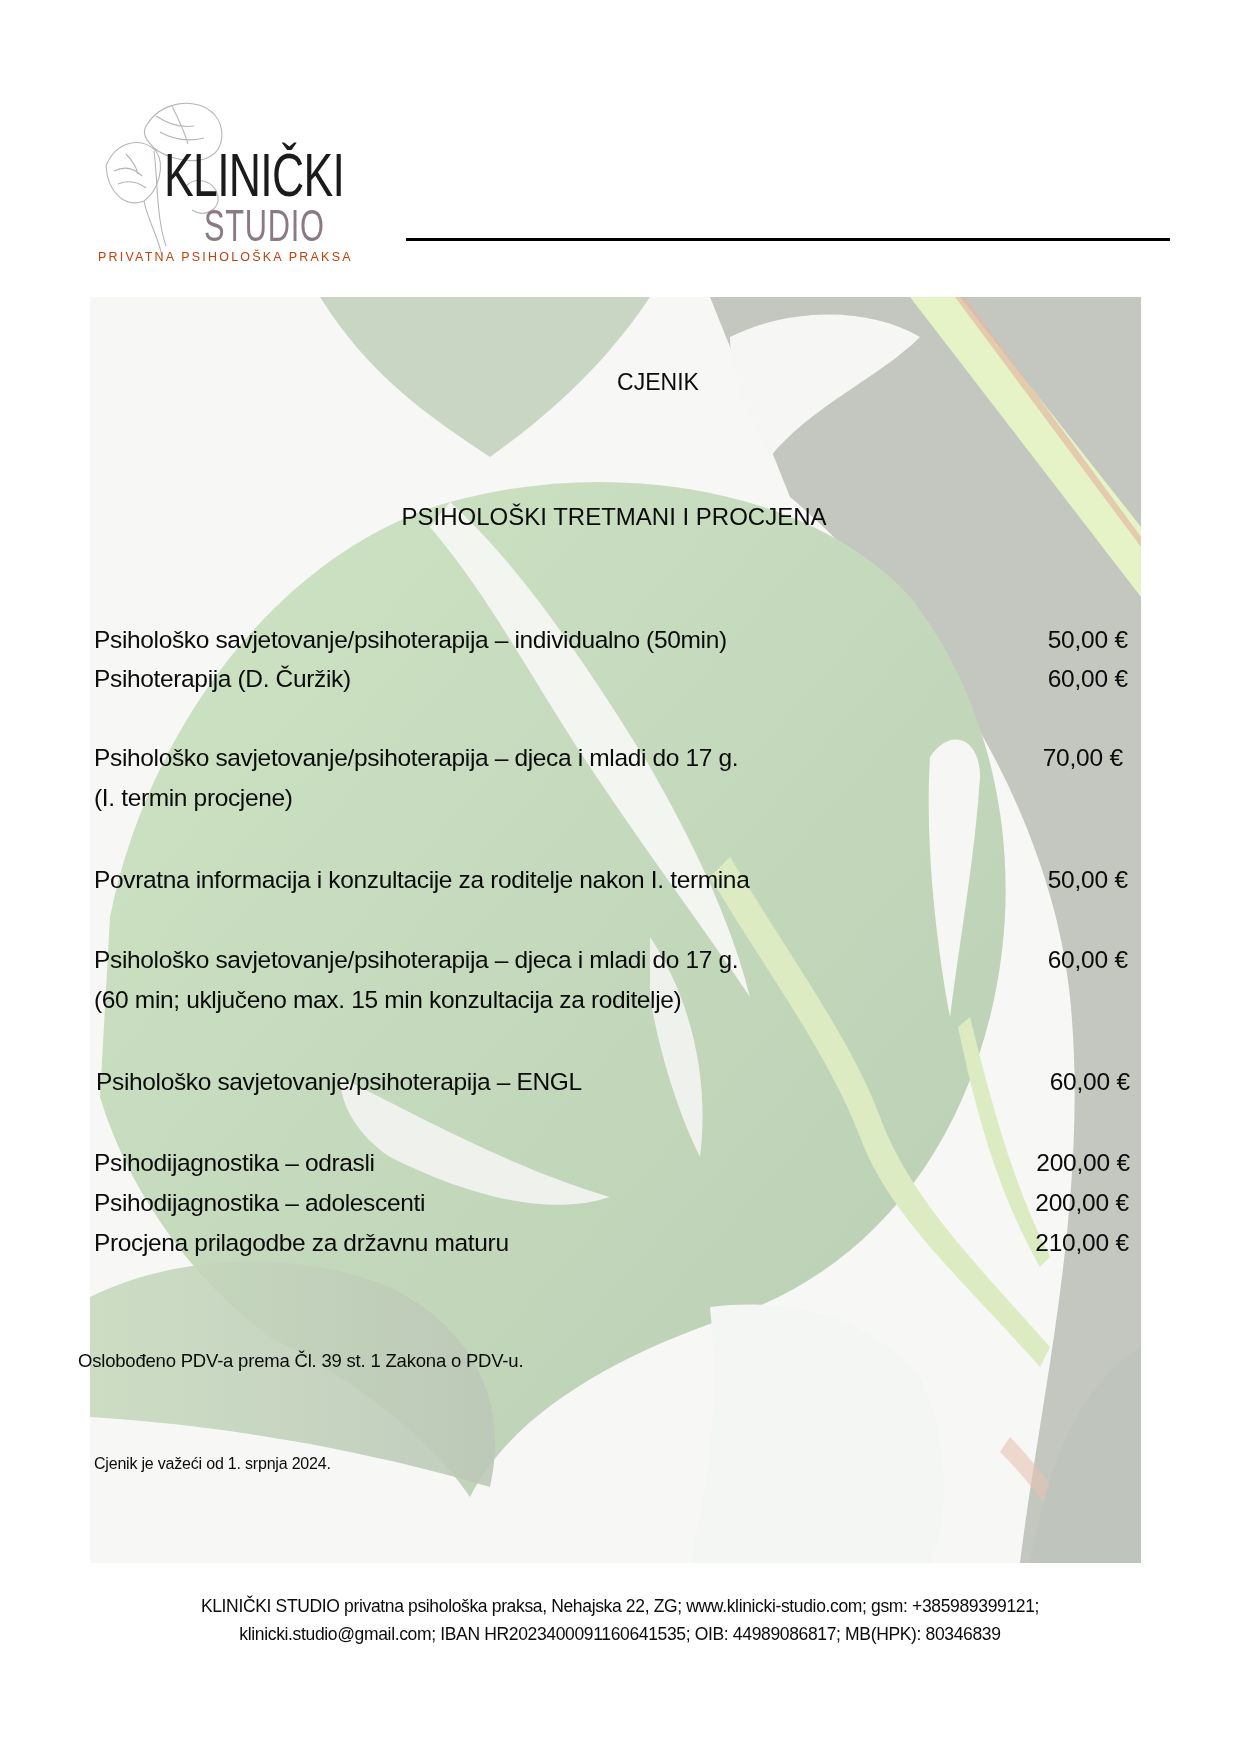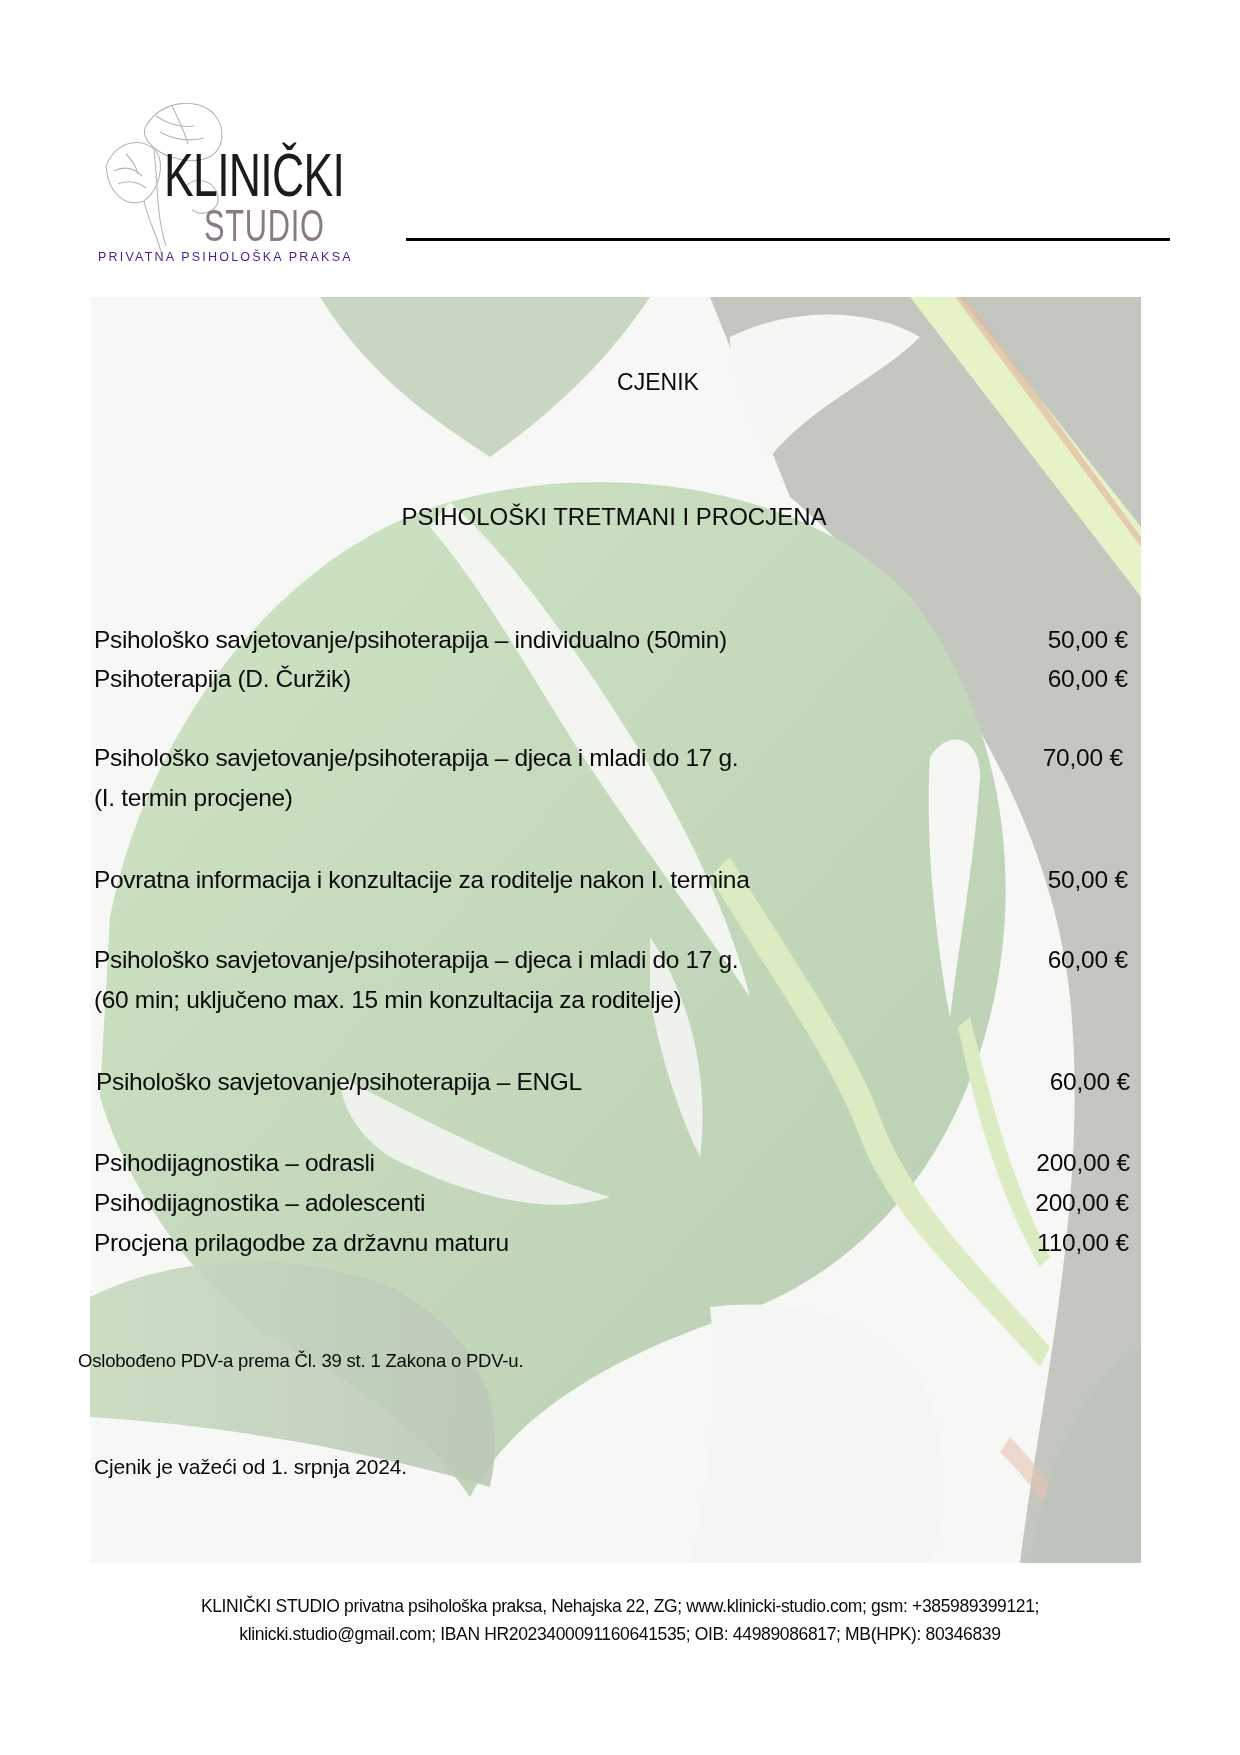--- a/index.html
+++ b/index.html
@@ -15,37 +15,37 @@
   .logo { left: 96px; top: 96px; width: 260px; height: 180px; }
   .logo svg { position: absolute; left: 0; top: 0; }
   .logo-k { position: absolute; left: 68px; top: 48px; font-size: 62px; line-height: 1;
             font-family: "Liberation Sans Narrow", "Liberation Sans", sans-serif;
             font-weight: 300; letter-spacing: -1px; color: #1b1b1b;
             transform: scaleX(0.72); transform-origin: left top; }
   .logo-s { position: absolute; left: 108px; top: 108px; font-size: 44px; line-height: 1;
             color: #8a7a86; letter-spacing: 1px;
             transform: scaleX(0.7); transform-origin: left top; }
   .logo-tag { position: absolute; left: 2px; top: 154px; font-size: 12.5px; letter-spacing: 2.2px;
-              color: #4c1d95; white-space: nowrap; }
+              color: #c2410c; white-space: nowrap; }
 
   .rule { left: 406px; top: 238px; width: 764px; height: 3px; background: #000; }
 
   
   .photo { left: 90px; top: 297px; width: 1051px; height: 1266px; overflow: hidden; background: #f6f7f5; }
   .photo svg { position: absolute; left: 0; top: 0; }
 
   .center-text { left: 0; width: 1228px; text-align: center; white-space: nowrap; }
   .title { top: 369px; font-size: 23px; padding-left: 44px; }
   .subtitle { top: 503px; font-size: 24px; }
 
   .item { left: 94px; font-size: 24.5px; white-space: nowrap; letter-spacing: -0.35px; line-height: 1; }
   .price { right: 112px; font-size: 24.5px; white-space: nowrap; text-align: right; letter-spacing: -0.2px; line-height: 1; }
 
   .note { left: 78px; font-size: 18.5px; white-space: nowrap; letter-spacing: -0.2px; line-height: 1; }
-  .valid { left: 94px; font-size: 21px; white-space: nowrap; letter-spacing: -0.2px; line-height: 1; }
+  .valid { left: 94px; font-size: 16px; white-space: nowrap; letter-spacing: -0.2px; line-height: 1; }
 
   .footer { left: 0; width: 1240px; text-align: center; font-size: 17.5px; letter-spacing: -0.35px; white-space: nowrap; line-height: 1; }
 </style>
 </head>
 <body>
 
 <div class="abs logo">
   <svg width="260" height="180" viewBox="0 0 260 180">
     <g fill="none" stroke="#b9b3b8" stroke-width="1.1">
       <path d="M10 70 C 20 45, 45 40, 60 55 C 70 70, 62 95, 48 105 C 30 112, 12 98, 10 70 Z"></path>
@@ -128,20 +128,20 @@
   <div class="abs item" style="top:1070px; left:96px">Psihološko savjetovanje/psihoterapija – ENGL</div>
   <div class="abs price" style="top:1070px; right:110px">60,00 €</div>
 
   <div class="abs item" style="top:1151px">Psihodijagnostika – odrasli</div>
   <div class="abs price" style="top:1151px; right:110px">200,00 €</div>
 
   <div class="abs item" style="top:1191px">Psihodijagnostika – adolescenti</div>
   <div class="abs price" style="top:1191px; right:111px">200,00 €</div>
 
   <div class="abs item" style="top:1231px">Procjena prilagodbe za državnu maturu</div>
-  <div class="abs price" style="top:1231px; right:111px">110,00 €</div>
+  <div class="abs price" style="top:1231px; right:111px">210,00 €</div>
 </div>
 
 <div class="abs note" style="top:1352px">Oslobođeno PDV-a prema Čl. 39 st. 1 Zakona o PDV-u.</div>
 <div class="abs valid" style="top:1456px">Cjenik je važeći od 1. srpnja 2024.</div>
 
 <div class="abs footer" style="top:1598px">KLINIČKI STUDIO privatna psihološka praksa, Nehajska 22, ZG; www.klinicki-studio.com; gsm: +385989399121;</div>
 <div class="abs footer" style="top:1626px">klinicki.studio@gmail.com; IBAN HR2023400091160641535; OIB: 44989086817; MB(HPK): 80346839</div>
 
 </body></html>

